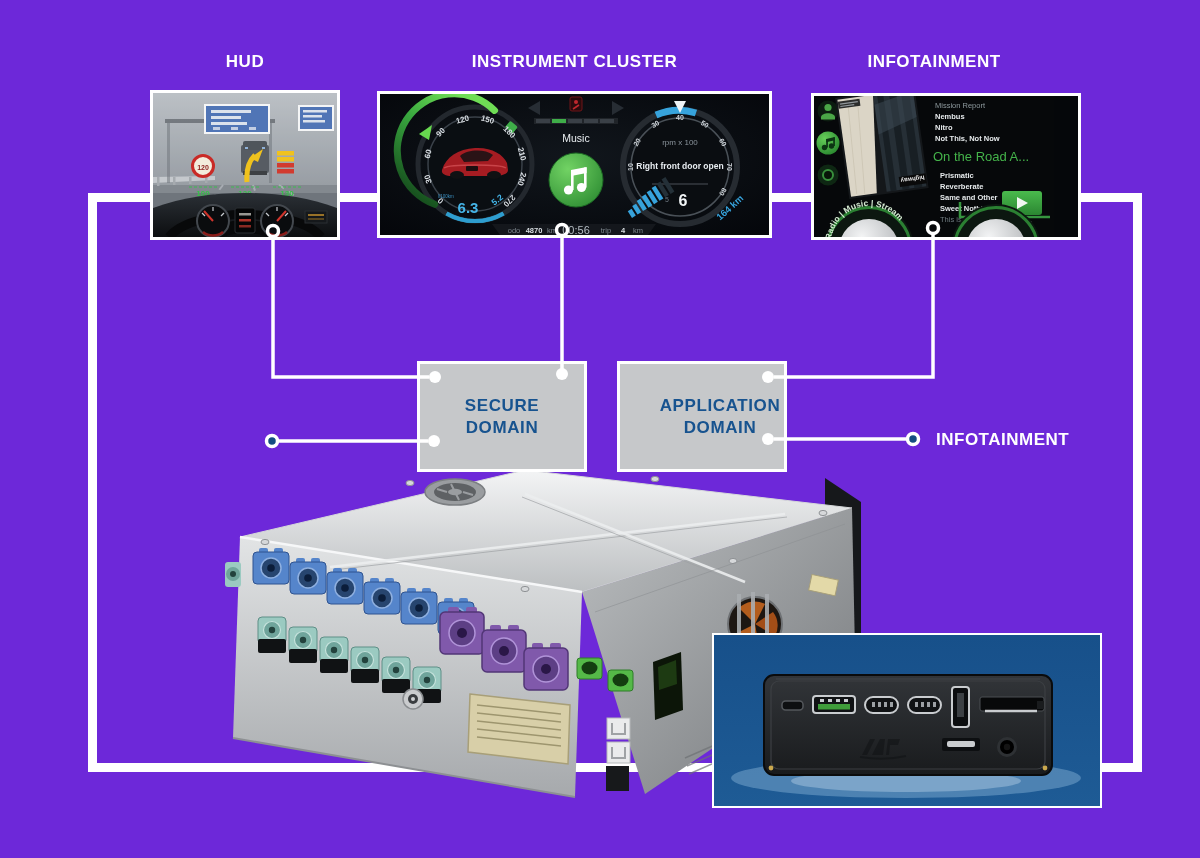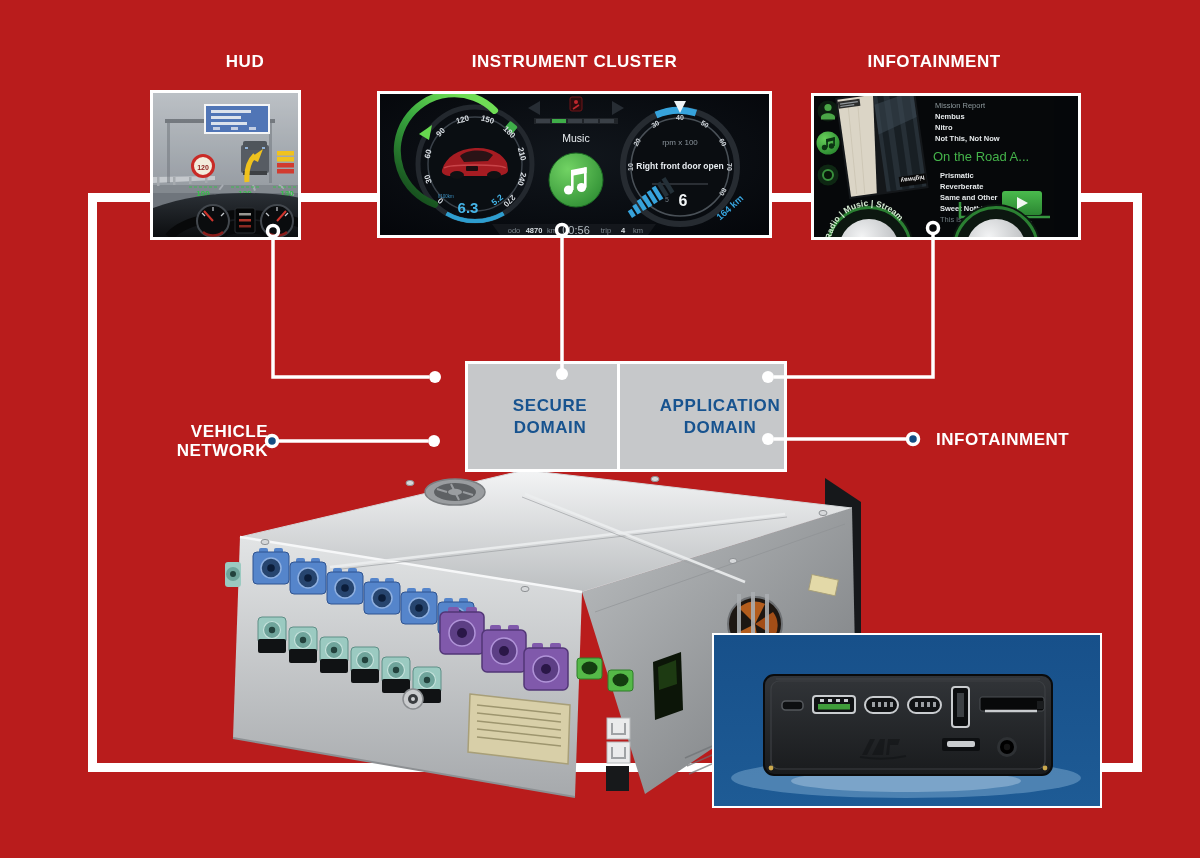--- a/index.html
+++ b/index.html
@@ -1,17 +1,17 @@
 <!DOCTYPE html>
 <html><head>
 <meta charset="utf-8">
 <style>
   html,body{margin:0;padding:0;background:#0c2e52;}
   .stage{position:relative;width:1200px;height:858px;overflow:hidden;
-         background:#b91c1c;font-family:"Liberation Sans",sans-serif;}
+         background:#6d28d9;font-family:"Liberation Sans",sans-serif;}
   .abs{position:absolute;}
   .frame{left:88px;top:193px;width:1054px;height:579px;border:9px solid #fff;
          box-sizing:border-box;z-index:1;}
   .toplabel{z-index:2;color:#fff;font-weight:bold;font-size:17px;letter-spacing:.5px;
             text-align:center;}
   .screen{z-index:7;background:#05070a;border:3px solid #fff;box-sizing:border-box;
           overflow:hidden;}
   .screen svg{display:block;}
   .domainbox{z-index:5;background:#C6C8CA;border:3px solid #fff;box-sizing:border-box;
              display:flex;flex-direction:column;align-items:center;justify-content:center;
@@ -30,21 +30,21 @@
 <body>
 
 <div class="stage">
 
   <div class="abs frame"></div>
 
   <div class="abs toplabel" style="left:150px;top:52px;width:190px;">HUD</div>
   <div class="abs toplabel" style="left:811px;top:52px;width:246px;">INFOTAINMENT</div>
   <div class="abs toplabel" style="left:377px;top:52px;width:395px;">INSTRUMENT CLUSTER</div>
 
-  <div class="abs screen" style="left:150px;top:90px;width:151px;height:150px;">
+  <div class="abs screen" style="left:150px;top:90px;width:190px;height:150px;">
     <svg width="184" height="144" viewBox="0 0 184 144">
       <defs>
         <linearGradient id="sky" x1="0" y1="0" x2="0" y2="1">
           <stop offset="0" stop-color="#b7bcc1"></stop>
             <stop offset="1" stop-color="#868c93"></stop>
         </linearGradient>
         <linearGradient id="dashG" x1="0" y1="0" x2="0" y2="1">
           <stop offset="0" stop-color="#2b3036"></stop>
             <stop offset="1" stop-color="#0c0e10"></stop>
         </linearGradient>
@@ -566,33 +566,29 @@
       <rect x="585" y="115" width="27" height="16" fill="#e3d9a8" stroke="#a89f78" transform="rotate(12 598 123)"></rect>
       <path d="M370,150 L620,62" stroke="#8d9093" stroke-width="1" opacity=".6"></path>
       <g stroke="#6e7174" stroke-width="1.5" opacity=".7">
         <path d="M460,296 L492,282"></path>
           <path d="M462,304 L494,290"></path>
           <path d="M464,312 L496,298"></path>
       </g>
     </svg>
   </div>
 
-  <div class="abs domainbox" style="left:417px;top:361px;width:170px;height:111px;margin-left:48px;">
+  <div class="abs domainbox" style="left:417px;top:361px;width:170px;height:111px;">
     <span>SECURE</span>
     <span>DOMAIN</span>
   </div>
   <div class="abs domainbox" style="left:617px;top:361px;width:170px;height:111px;padding-left:36px;">
     <span>APPLICATION</span>
     <span>DOMAIN</span>
   </div>
 
-  <div class="abs sidelabel vnet">
-    <div>VEHICLE</div>
-    <div>NETWORK</div>
-  </div>
   <div class="abs sidelabel conn">INFOTAINMENT</div>
 
   <div class="abs inset">
     <svg width="386" height="171" viewBox="0 0 386 171">
       <defs>
         <linearGradient id="insBg" x1="0" y1="0" x2="0" y2="1">
           <stop offset="0" stop-color="#17508a"></stop>
             <stop offset="1" stop-color="#1e5b95"></stop>
         </linearGradient>
         <linearGradient id="panG" x1="0" y1="0" x2="0" y2="1">

